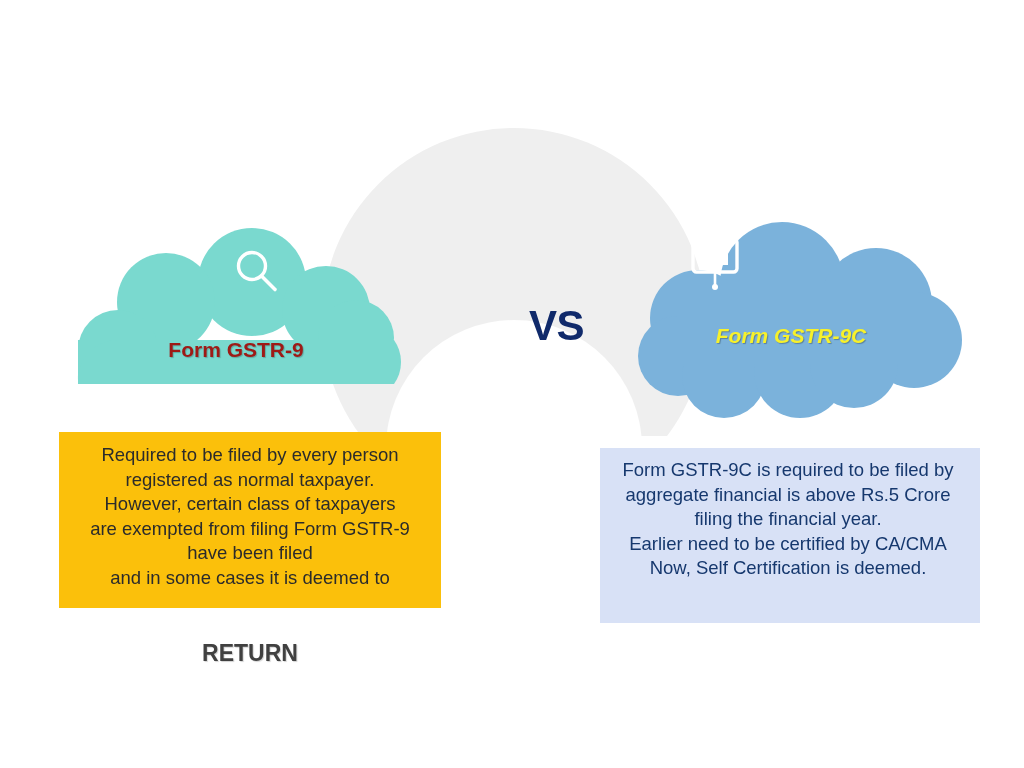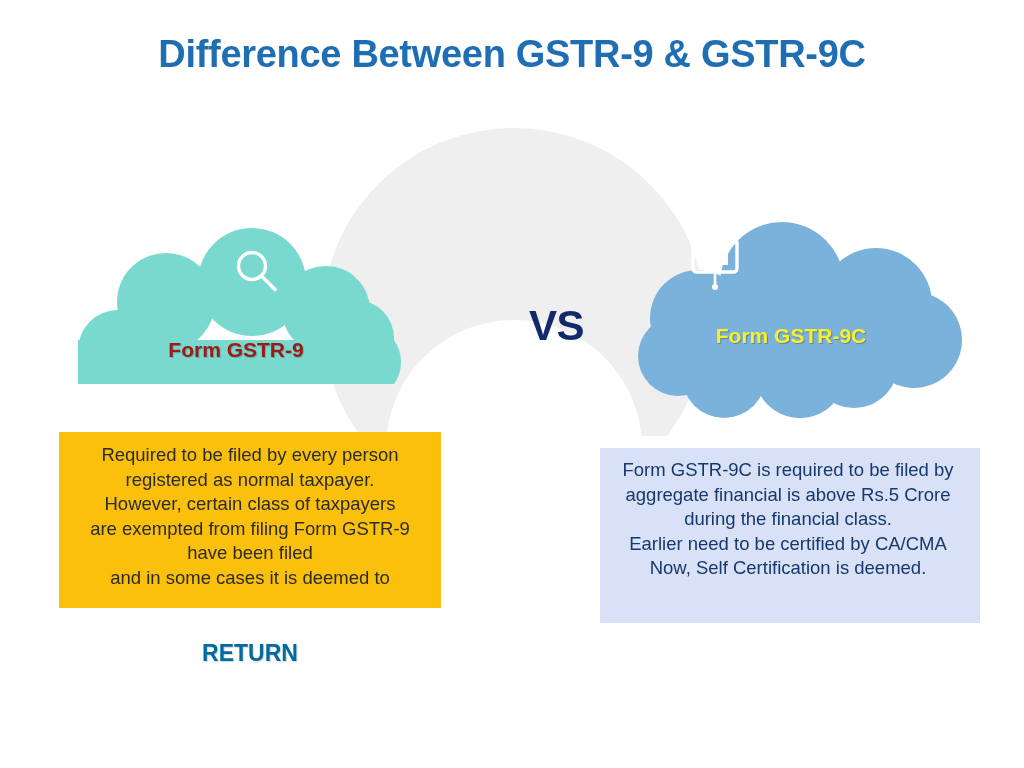--- a/index.html
+++ b/index.html
@@ -59,20 +59,21 @@
   }
   .cloud-left .cloud-label {
     top: 110px;
     color: #9E1A16;
     text-shadow: 1px 1px 1px rgba(0,0,0,0.22);
   }
   .cloud-right .cloud-label {
     top: 102px;
     color: #F7F12B;
     text-shadow: 1px 1px 1px rgba(0,0,0,0.28);
+    font-style: italic;
   }
 
   .cloud-icon {
     position: absolute;
   }
   .cloud-left .cloud-icon  { left: 173px; top: 16px; }
   .cloud-right .cloud-icon { left: 74px;  top: 13px; }
 
   
   .vs {
@@ -122,38 +123,37 @@
     position: absolute;
     text-align: center;
     font-weight: bold;
     white-space: nowrap;
   }
   .caption-left {
     left: 59px;
     top: 640px;
     width: 382px;
     font-size: 23px;
-    color: #0369a1;
+    color: #404040;
     text-shadow: 1px 1px 1px rgba(0,0,0,0.18);
   }
   .caption-right {
     left: 600px;
     top: 642px;
     width: 380px;
     font-size: 23px;
     color: #1F20C8;
     text-shadow: 1px 1px 1px rgba(0,0,0,0.18);
   }
 </style>
 </head>
 <body>
 
 <div id="slide">
 
-  <div class="title">Difference Between GSTR-9 &amp; GSTR-9C</div>
 
   <svg class="arch" viewBox="0 0 384 308" aria-hidden="true">
     <defs>
       <mask id="archmask">
         <rect x="0" y="0" width="384" height="308" fill="#fff"></rect>
         <circle cx="192" cy="320" r="128" fill="#000"></circle>
       </mask>
     </defs>
     <circle cx="192" cy="192" r="192" fill="#EFEFEF" mask="url(#archmask)"></circle>
   </svg>
@@ -214,20 +214,20 @@
     <p>registered as normal taxpayer.</p>
     <p>However, certain class of taxpayers</p>
     <p>are exempted from filing Form GSTR-9</p>
     <p>have been filed</p>
     <p>and in some cases it is deemed to</p>
   </div>
 
   <div class="panel panel-right">
     <p>Form GSTR-9C is required to be filed by</p>
     <p>aggregate financial is above Rs.5 Crore</p>
-    <p>during the financial class.</p>
+    <p>filing the financial year.</p>
     <p>Earlier need to be certified by CA/CMA</p>
     <p>Now, Self Certification is deemed.</p>
   </div>
 
   <div class="caption caption-left">RETURN</div>
 
 </div>
 
 </body></html>

